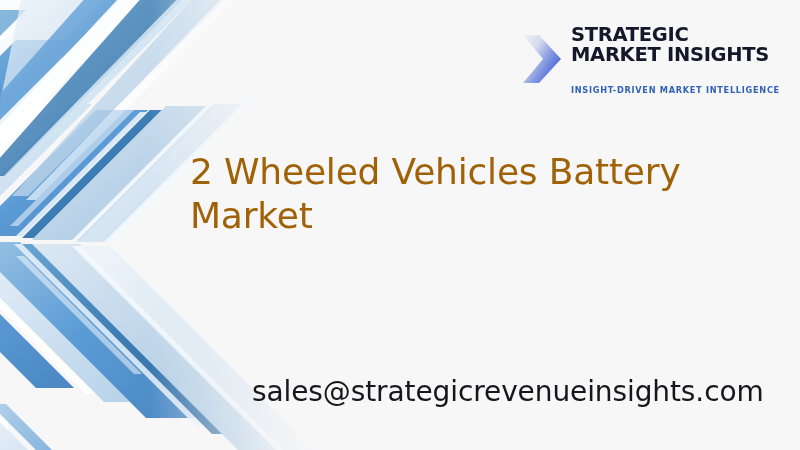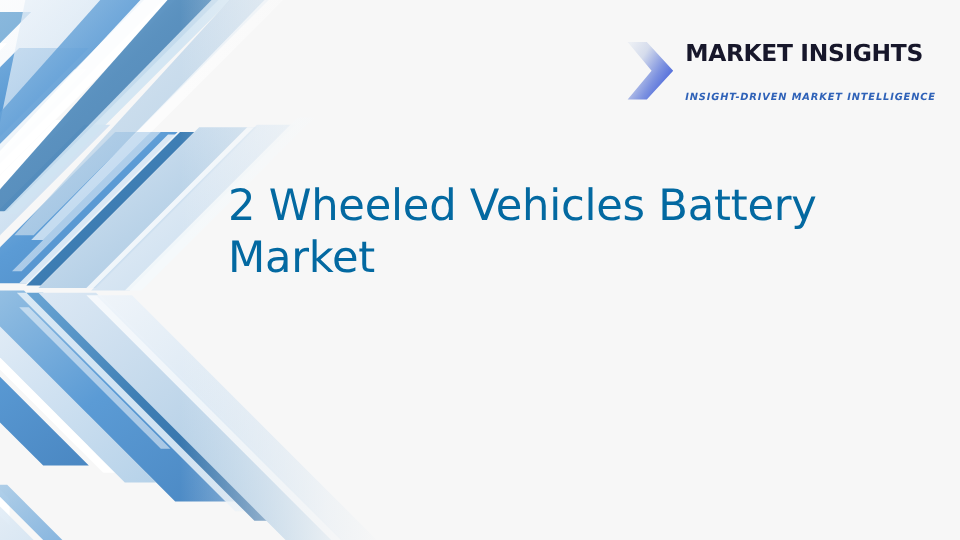--- a/index.html
+++ b/index.html
@@ -64,34 +64,33 @@
     white-space: nowrap;
   }
   #logo-tagline {
     font-family: "DejaVu Sans", sans-serif;
     font-size: 8.2px;
     font-weight: bold;
     letter-spacing: 0.72px;
     color: #2f62b8;
     white-space: nowrap;
     margin-top: 20px;
-    font-style: italic;
   }
 
   
   #title {
     position: absolute;
     left: 190px;
     top: 150px;
     width: 595px;
     font-family: "DejaVu Sans", sans-serif;
     font-weight: 400;
     font-size: 36px;
     line-height: 44px;
-    color: #0369a1;
+    color: #a16207;
     letter-spacing: -0.2px;
   }
 
   
   #email {
     position: absolute;
     left: 252px;
     top: 374px;
     font-family: "DejaVu Sans", sans-serif;
     font-weight: 400;
@@ -214,21 +213,23 @@
           <stop offset="0" stop-color="#eceff4"></stop>
           <stop offset="0.28" stop-color="#d5dcec"></stop>
           <stop offset="0.62" stop-color="#7d92e0"></stop>
           <stop offset="1" stop-color="#2f4fd8"></stop>
         </linearGradient>
       </defs>
       <path d="M1,2 L17,2 L39,26 L17,50 L1,50 L21,26 Z" fill="url(#markGrad)"></path>
     </svg>
 
     <div id="logo-text">
+      <div class="logo-line">STRATEGIC</div>
       <div class="logo-line">MARKET INSIGHTS</div>
       <div id="logo-tagline">INSIGHT-DRIVEN MARKET INTELLIGENCE</div>
     </div>
   </div>
 
   <div id="title">2 Wheeled Vehicles Battery Market</div>
 
+  <div id="email">sales@strategicrevenueinsights.com</div>
 
 </div>
 
 </body></html>

